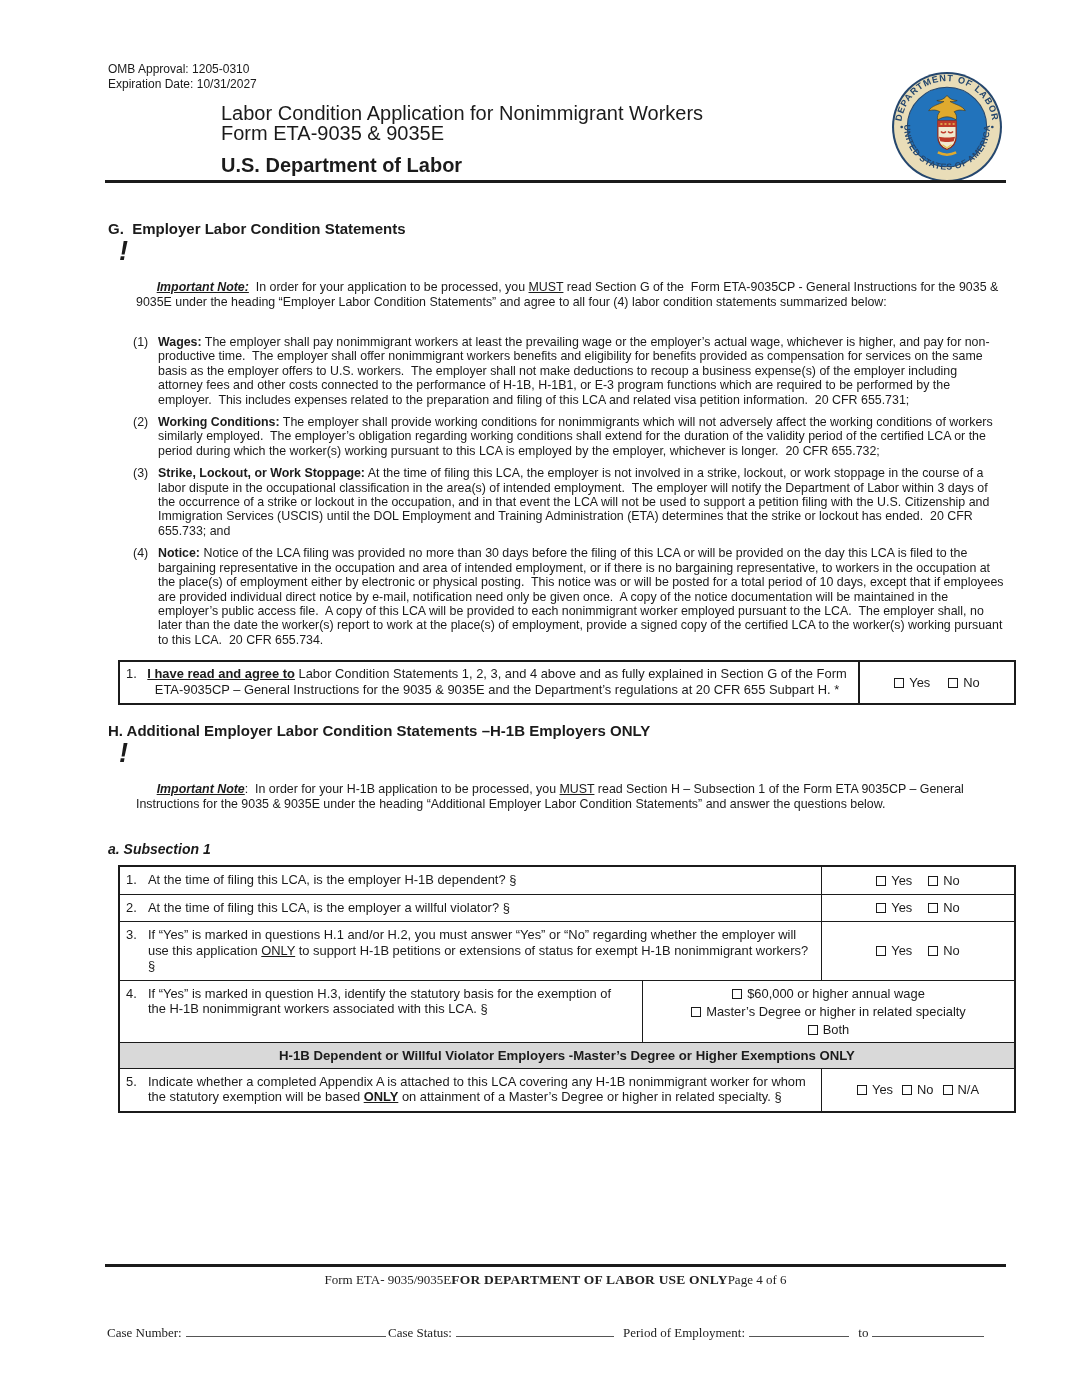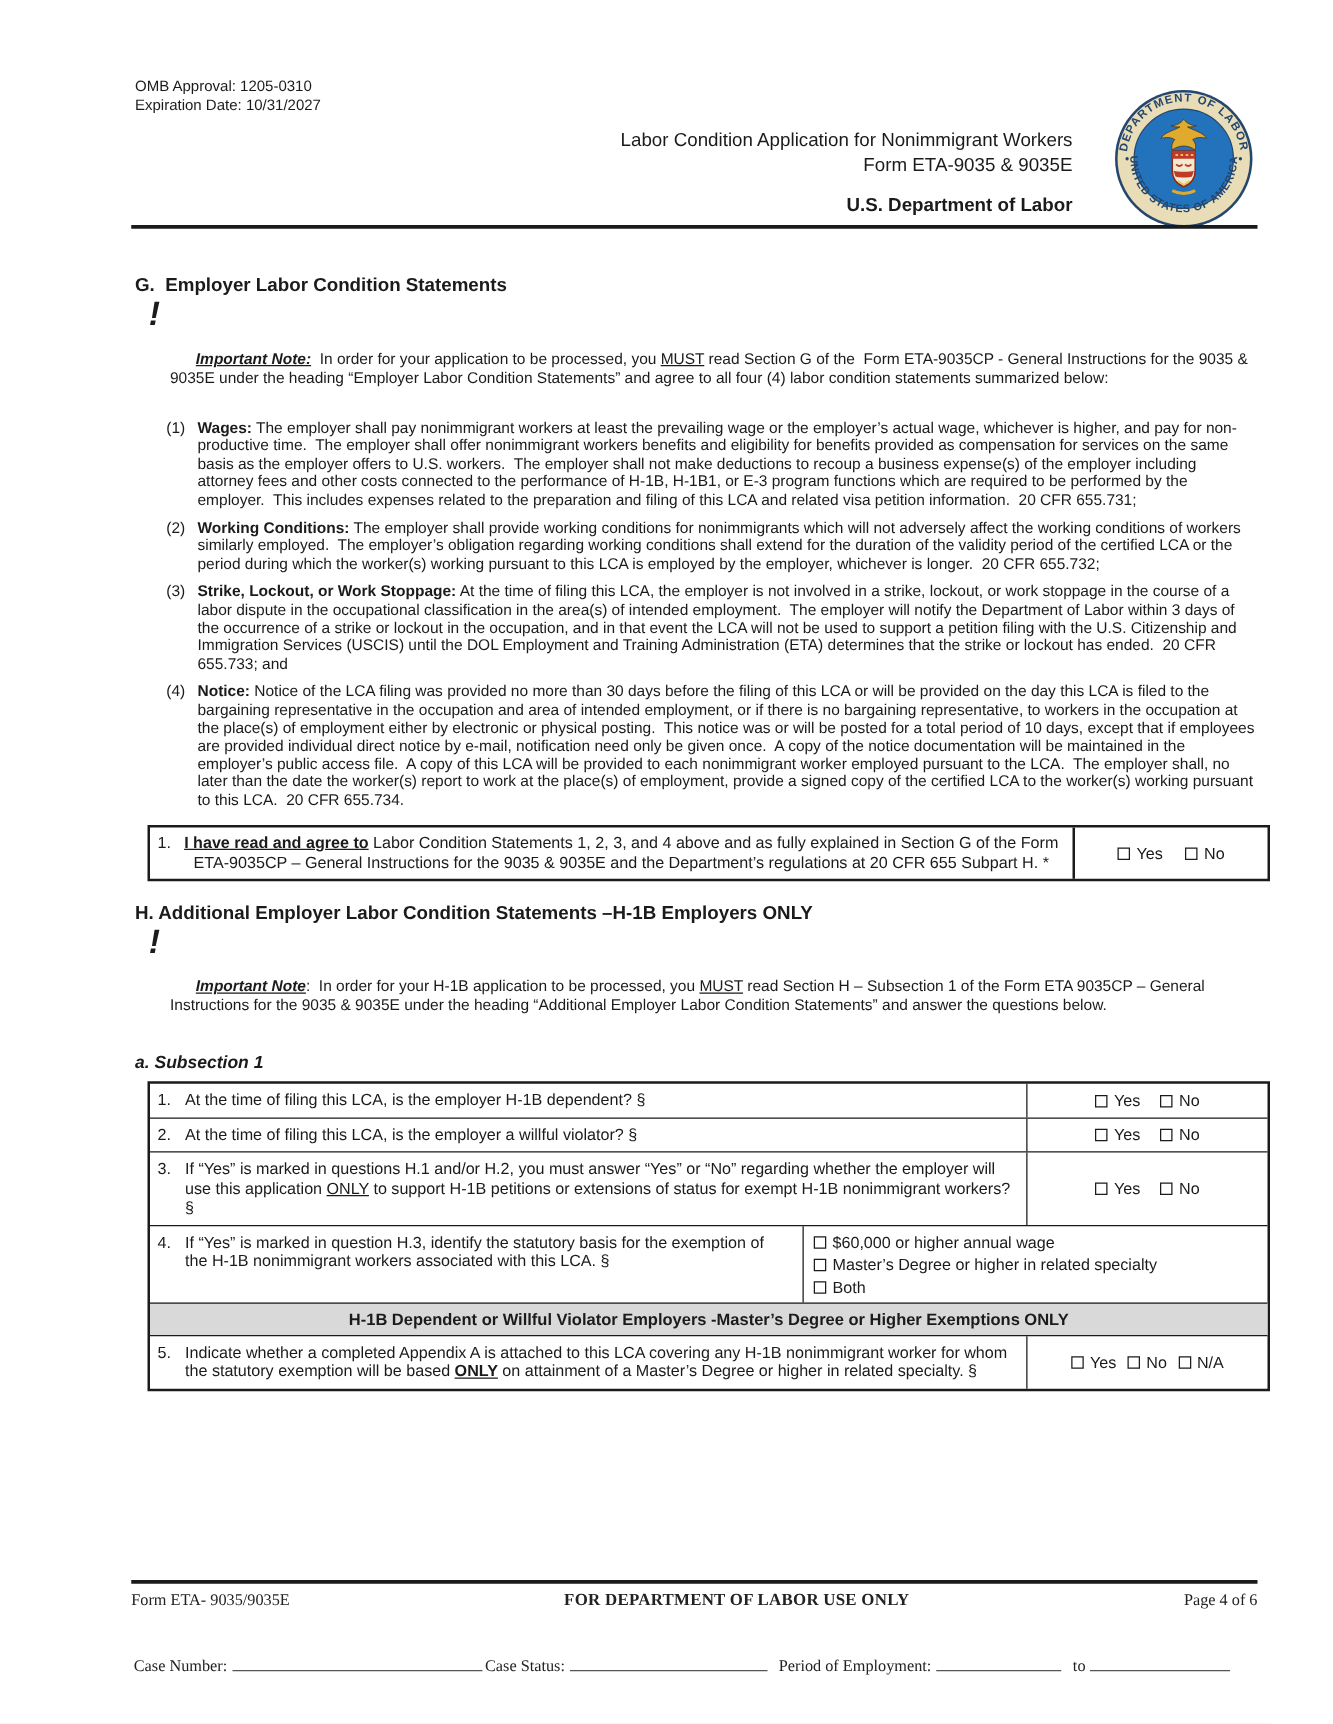--- a/index.html
+++ b/index.html
@@ -5,21 +5,21 @@
   * { box-sizing: border-box; }
   html,body { margin:0; padding:0; background:#e8e8e8; }
   .page {
     position:relative; width:1066px; height:1379px; margin:0 auto;
     background:#ffffff; color:#1b1b1b;
     font-family:"Liberation Sans", sans-serif;
     overflow:hidden;
   }
   
   .omb { position:absolute; left:108px; top:62px; font-size:12px; line-height:15px; }
-  .title-block { position:absolute; left:244px; top:103px; width:614px; text-align:right; font-size:15px; line-height:20px; }
+  .title-block { position:absolute; left:221px; top:103px; width:614px; text-align:left; font-size:20px; line-height:20px; }
   .title-bold { font-weight:bold;margin-top:12px; }
   .seal-wrap { position:absolute; left:891px; top:71px; width:112px; height:112px; }
   .header-rule { position:absolute; left:105px; top:180px; width:901px; height:3px; background:#1b1b1b; }
 
   
   .content { position:absolute; left:108px; top:220px; width:897px; }
   .sec-heading { font-size:15px; font-weight:bold; white-space:pre-wrap; }
   .note { position:relative; margin:13px 0 10px 28px; font-size:12.4px; line-height:15px; white-space:pre-wrap; }
   .bang { position:absolute; left:-17px; top:-6px; font-size:27px; font-style:italic; font-weight:bold; }
   .statements { margin-left:25px; display:flex; flex-direction:column; gap:8px; }
@@ -27,40 +27,40 @@
   .s-num { width:25px; flex:none; }
   .s-txt { flex:1; white-space:pre-wrap; }
 
   .agree-box { margin:13px 0 0 10px; width:898px; border:2px solid #1b1b1b; display:flex; }
   .agree-left { flex:1; padding:4px 8px 5px 6px; font-size:12.9px; line-height:16px; display:flex; }
   .a-num { width:18px; flex:none; }
   .a-txt { flex:1; white-space:pre-wrap;text-align:center; }
   .agree-right { width:156px; flex:none; border-left:2px solid #1b1b1b; display:flex; align-items:center; justify-content:center; gap:18px; font-size:12.9px; }
 
   .checkbox { display:inline-block; width:10px; height:10px; border:1.6px solid #1b1b1b; margin-right:5px; vertical-align:-1px; background:#fff; }
-  .opt { white-space:nowrap; }
+  .opt { white-space:nowrap;text-align:center; }
 
   .sec-h-heading { margin-top:17px; }
   .subsection { font-size:14px; font-weight:bold; font-style:italic; margin:14px 0 8px 0; }
 
   .qtable { margin-left:10px; width:898px; border:2px solid #1b1b1b; }
   .trow { display:flex; border-top:1.2px solid #1b1b1b; }
   .trow.first { border-top:none; }
   .qcell { flex:1; padding:5px 10px 6px 6px; font-size:12.9px; line-height:15.5px; display:flex; }
   .q-num { width:22px; flex:none; }
   .q-txt { flex:1; white-space:pre-wrap; }
   .ocell { width:193px; flex:none; border-left:1.2px solid #1b1b1b; display:flex; align-items:center; justify-content:center; gap:16px; font-size:12.9px; }
   .ocell.triple { gap:9px; }
   .ocell-stack { width:372px; flex:none; border-left:1.2px solid #1b1b1b; padding:5px 8px; display:flex; flex-direction:column; justify-content:center; gap:3px; font-size:12.9px; }
   .band { border-top:1.2px solid #1b1b1b; background:#d9d9d9; text-align:center; font-weight:bold; font-size:13.2px; padding:5px 0; }
 
   
   .footer { position:absolute; left:105px; top:1264px; width:901px; font-family:"Liberation Serif", serif; font-size:13px; color:#222; }
   .footer-rule { height:2.5px; background:#1b1b1b; }
-  .f-row1 { display:flex; justify-content:space-between; align-items:baseline; padding-top:5px; }
+  .f-row1 { display:flex; justify-content:center; align-items:baseline; padding-top:5px; }
   .f-center { font-weight:bold; font-size:13.5px; letter-spacing:0.2px; }
   .f-row2 { position:relative; height:20px; margin-top:20px; }
   .f-group { position:absolute; top:16px; white-space:nowrap; }
   .fg-1 { left:2px; } .fg-2 { left:283px; } .fg-3 { left:518px; }
   .blank { display:inline-block; border-bottom:1px solid #555; height:13px; vertical-align:baseline; margin-left:4px; }
   .blank.b1 { width:200px; } .blank.b2 { width:158px; } .blank.b3 { width:100px; } .blank.b4 { width:112px; }
 </style>
 </head>
 <body>
 

